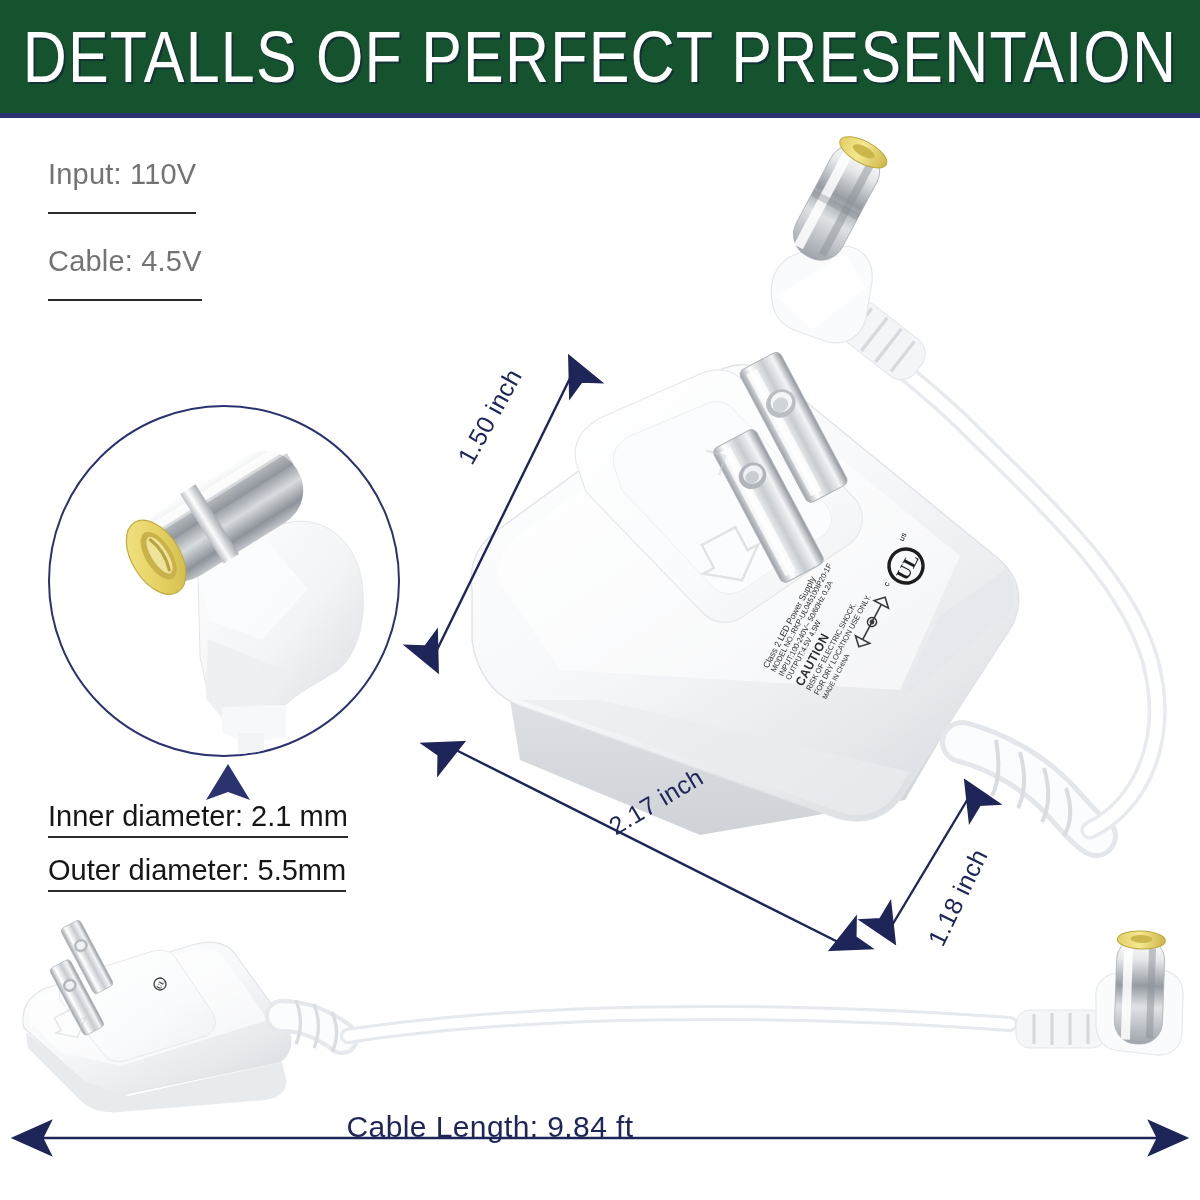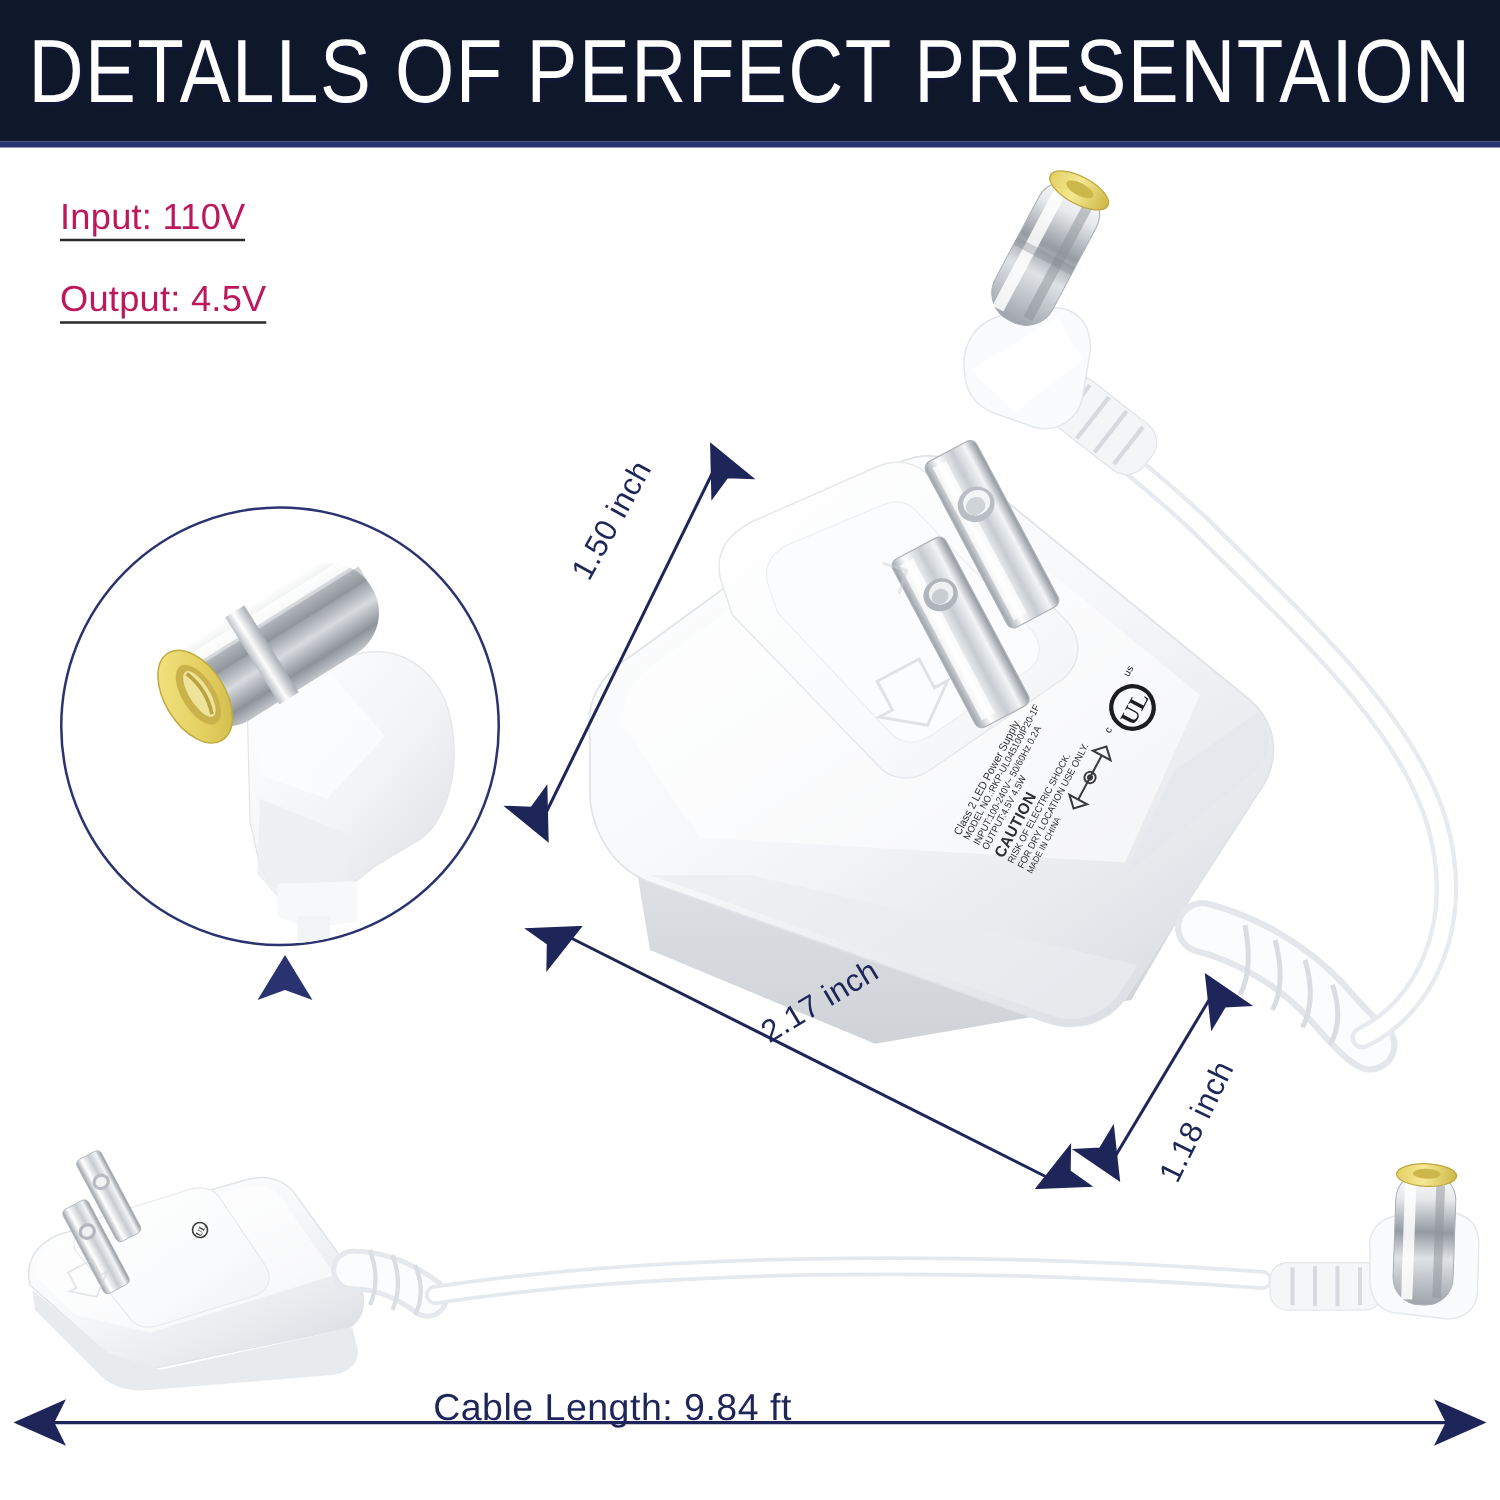--- a/index.html
+++ b/index.html
@@ -8,21 +8,21 @@
     background: #ffffff;
     font-family: "Liberation Sans", sans-serif;
     overflow: hidden;
   }
   #page { position: relative; width: 1200px; height: 1200px; background:#fff; }
 
   
   .banner {
     position: absolute; left: 0; top: 0;
     width: 1200px; height: 113px;
-    background: #0f172a;
+    background: #14532d;
     display: flex; align-items: center; justify-content: center;
   }
   .banner-title {
     color: #ffffff;
     font-size: 61px;
     font-weight: 400;
     letter-spacing: 1.2px;
     white-space: nowrap;
     transform: scaleY(1.18);
     text-shadow: 2px 2px 0 rgba(20,24,60,.55);
@@ -30,23 +30,23 @@
   }
   .banner-underline {
     position:absolute; left:0; top:113px; width:1200px; height:5px;
     background:#2b3270;
   }
 
   
   .spec-block { position:absolute; left:48px; top:158px; width:430px; }
   .spec-line {
     display:inline-block;
-    font-size: 29px; color:#be185d; font-weight:400;
+    font-size: 29px; color:#737373; font-weight:400;
     border-bottom: 2.5px solid #2a2a2a;
-    padding-bottom: 0;
+    padding-bottom: 21px;
     margin-bottom: 31px;
     letter-spacing:.2px;
     white-space:nowrap;
   }
 
   
   .dia-block { position:absolute; left:48px; top:800px; width:420px; }
   .dia-line {
     display:inline-block;
     font-size: 29px; color:#161616;
@@ -107,21 +107,21 @@
 
 <div id="page">
 
   <div class="banner">
     <div class="banner-title">DETALLS OF PERFECT PRESENTAION</div>
   </div>
   <div class="banner-underline"></div>
 
   <div class="spec-block">
     <div><span class="spec-line">Input: 110V</span></div>
-    <div><span class="spec-line">Output: 4.5V</span></div>
+    <div><span class="spec-line">Cable: 4.5V</span></div>
   </div>
 
   <div class="inset-circle">
     <svg width="352" height="352" viewBox="0 0 352 352">
       <defs>
         <linearGradient id="chrome" x1="0" y1="0" x2="0" y2="1">
           <stop offset="0%" stop-color="#ffffff"></stop>
           <stop offset="18%" stop-color="#e8eaec"></stop>
           <stop offset="42%" stop-color="#9aa0a7"></stop>
           <stop offset="62%" stop-color="#d7dade"></stop>
@@ -165,20 +165,24 @@
       </g>
 
       <path d="M188 326 L214 326 L214 352 L188 352 Z" fill="#f2f3f5"></path>
     </svg>
   </div>
 
   <svg class="layer">
     <polygon points="228,764 250,800 228,792 206,800" fill="#2b3270"></polygon>
   </svg>
 
+  <div class="dia-block">
+    <div><span class="dia-line">Inner diameter: 2.1 mm</span></div>
+    <div><span class="dia-line">Outer diameter: 5.5mm</span></div>
+  </div>
 
   <svg class="layer">
     <defs>
       <linearGradient id="adBody" x1="0.1" y1="0" x2="0.9" y2="1">
         <stop offset="0%" stop-color="#ffffff"></stop>
         <stop offset="45%" stop-color="#f7f8fa"></stop>
         <stop offset="78%" stop-color="#e7e9ed"></stop>
         <stop offset="100%" stop-color="#d6d9de"></stop>
       </linearGradient>
       <linearGradient id="adFace" x1="0" y1="0" x2="1" y2="1">

